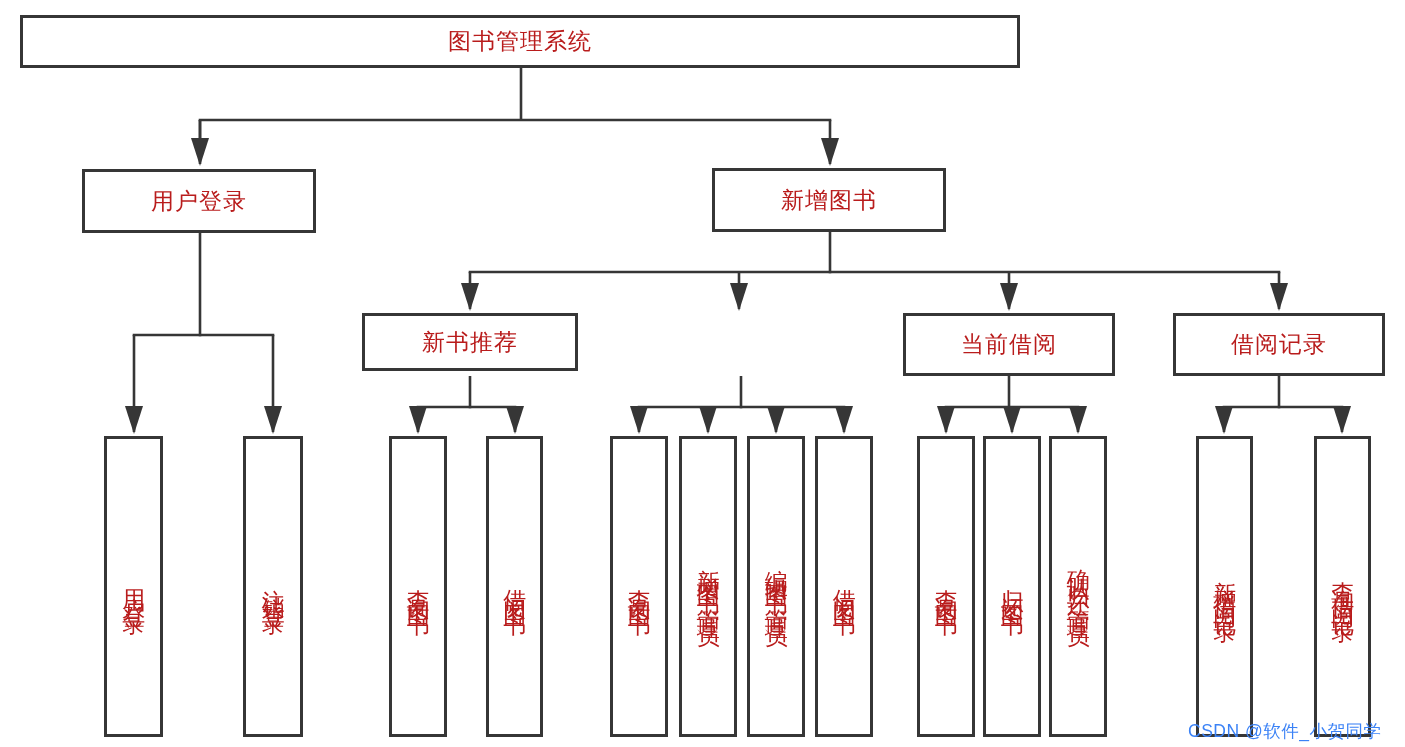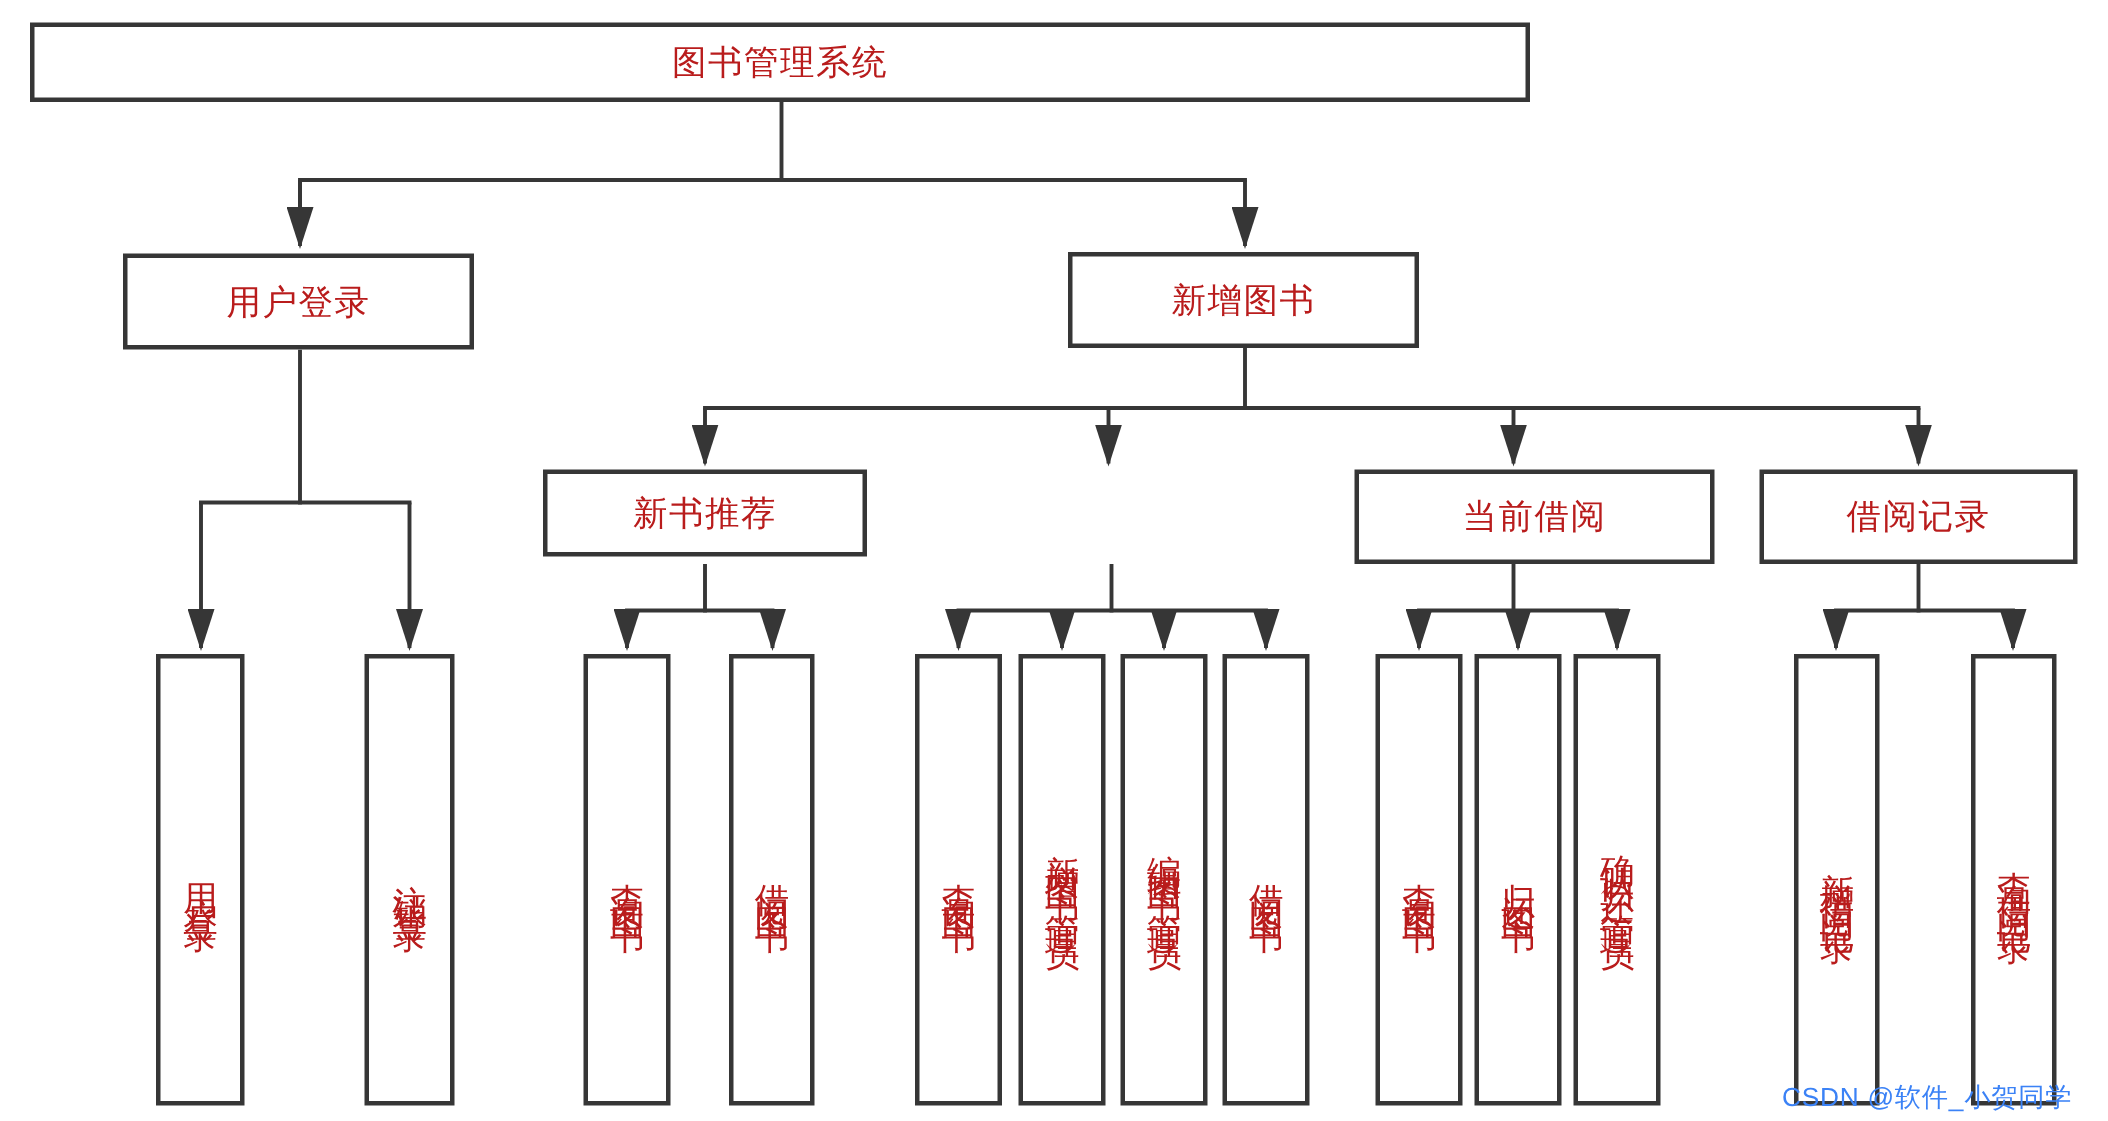--- a/index.html
+++ b/index.html
@@ -104,21 +104,21 @@
       <line x1="1342" y1="407" x2="1342" y2="432" marker-end="url(#arrow)"></line>
     </g>
   </svg>
 
   <div class="box" style="left:20px;top:15px;width:1000px;height:53px">图书管理系统</div>
 
   <div class="box" style="left:82px;top:169px;width:234px;height:64px">用户登录</div>
   <div class="box" style="left:712px;top:168px;width:234px;height:64px">新增图书</div>
 
   <div class="box" style="left:362px;top:313px;width:216px;height:58px">新书推荐</div>
-  <div class="box" style="left:903px;top:313px;width:240px;height:63px">当前借阅</div>
+  <div class="box" style="left:903px;top:313px;width:212px;height:63px">当前借阅</div>
   <div class="box" style="left:1173px;top:313px;width:212px;height:63px">借阅记录</div>
 
   <div class="box leaf" style="left:104px;width:59px">
       <span class="vtext">用户登录</span>
     </div>
   <div class="box leaf" style="left:243px;width:60px">
       <span class="vtext">注销登录</span>
     </div>
   <div class="box leaf" style="left:389px;width:58px">
       <span class="vtext">查询图书</span>

